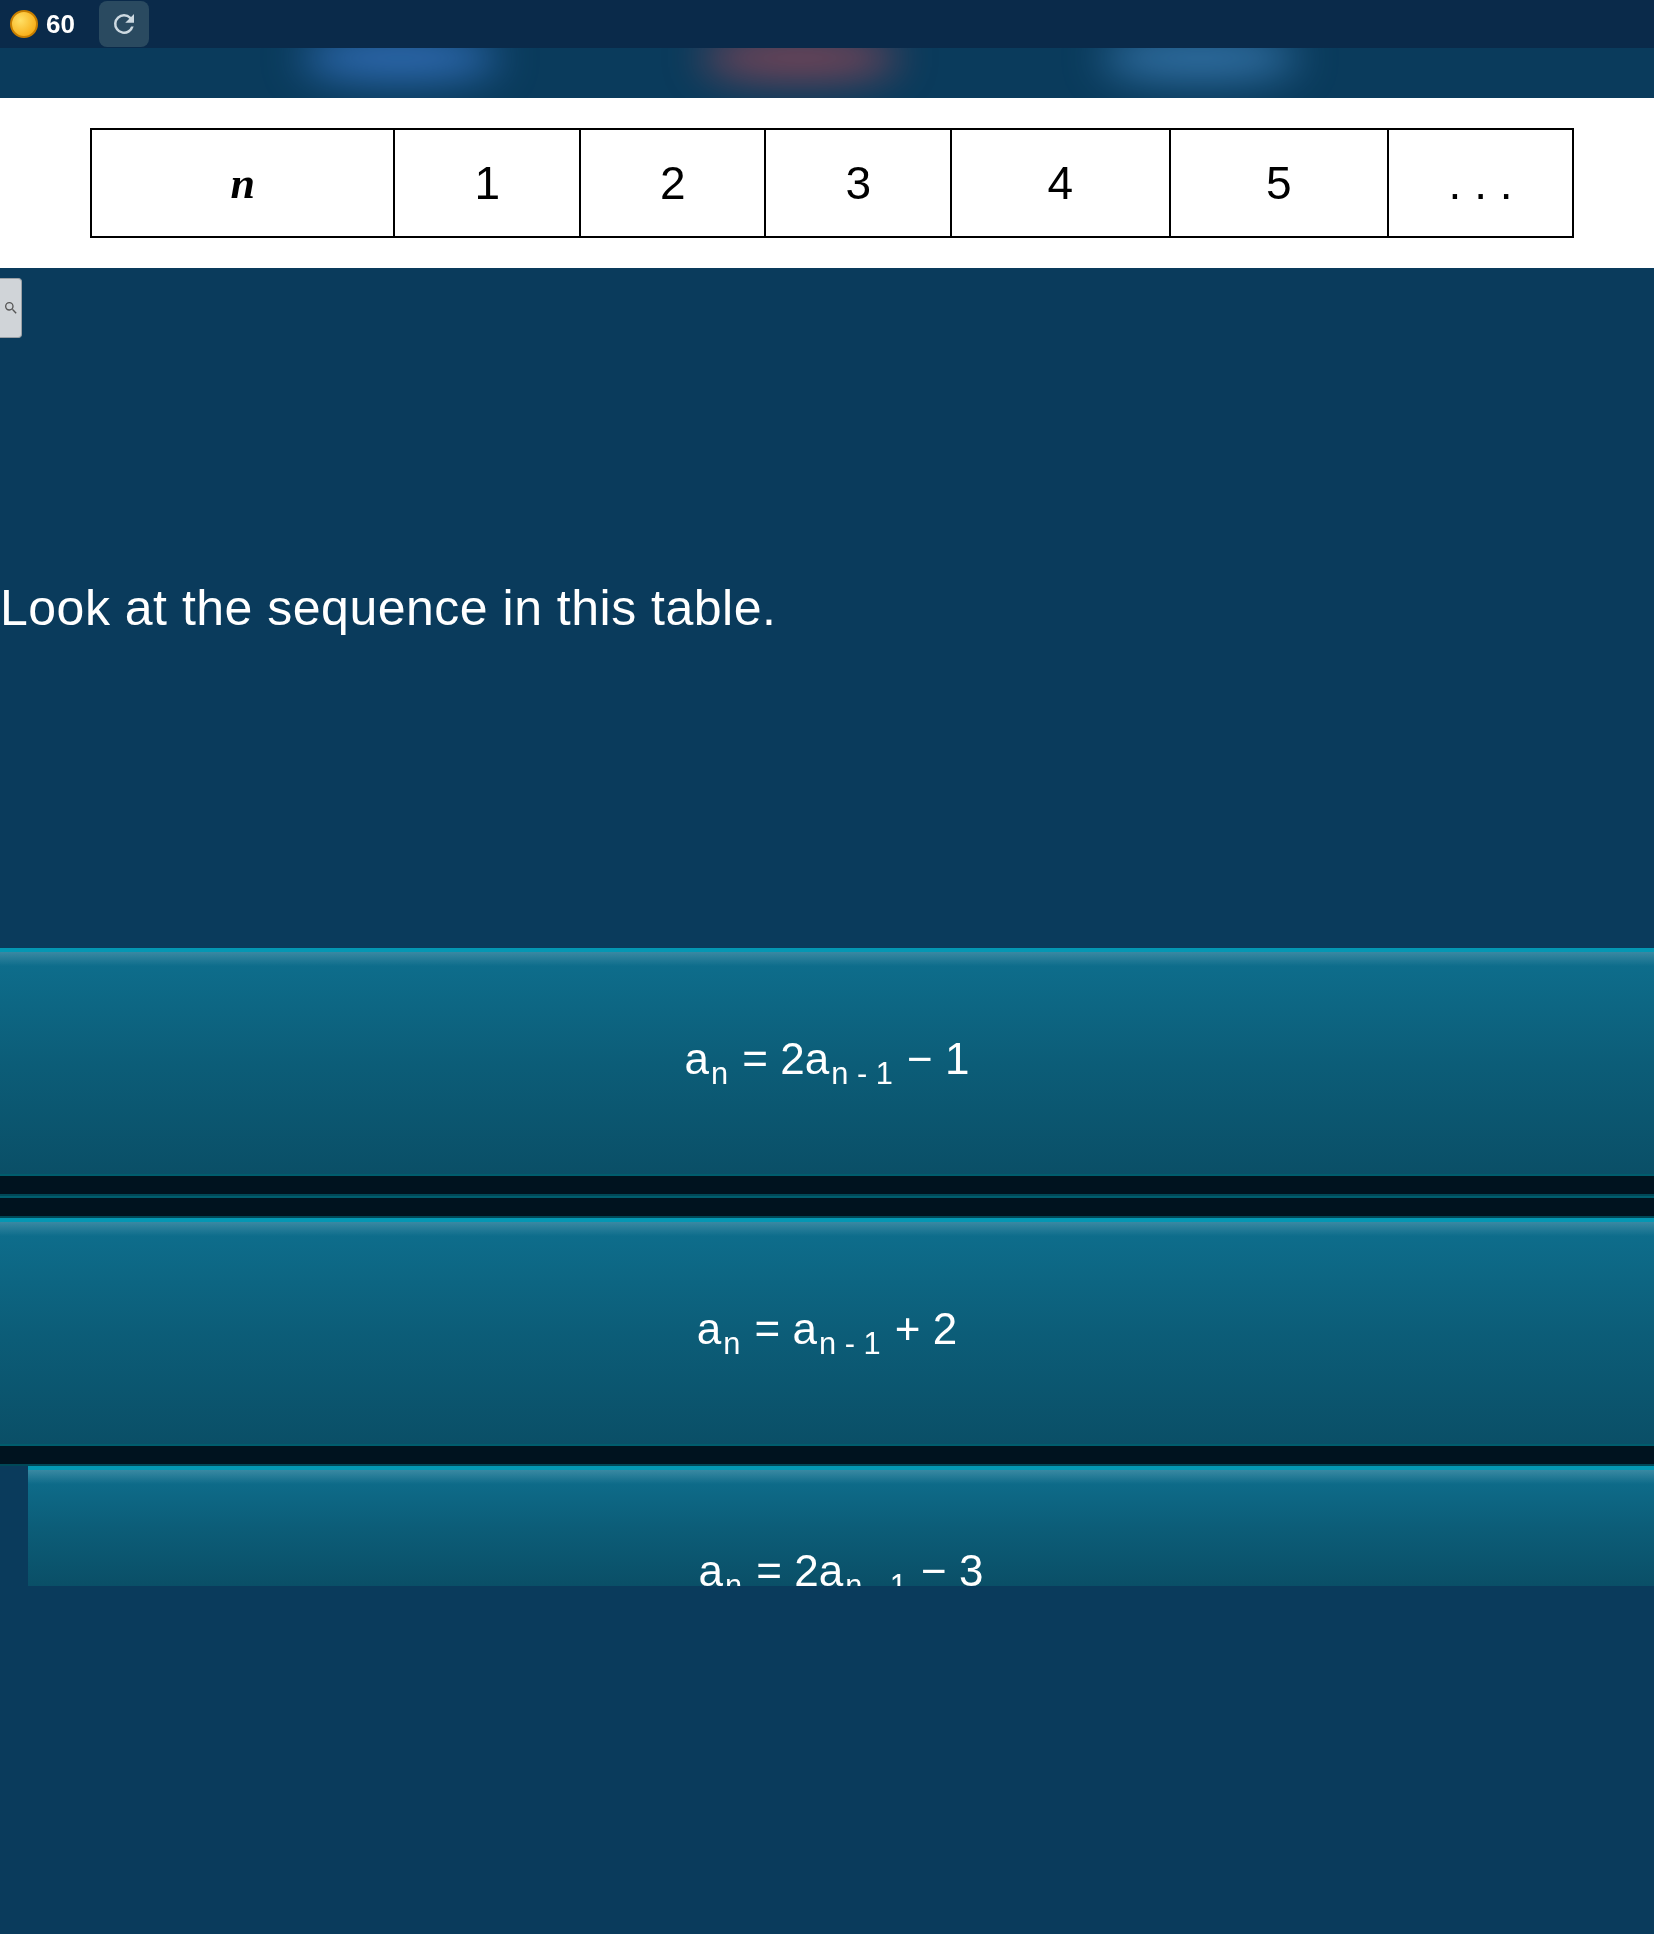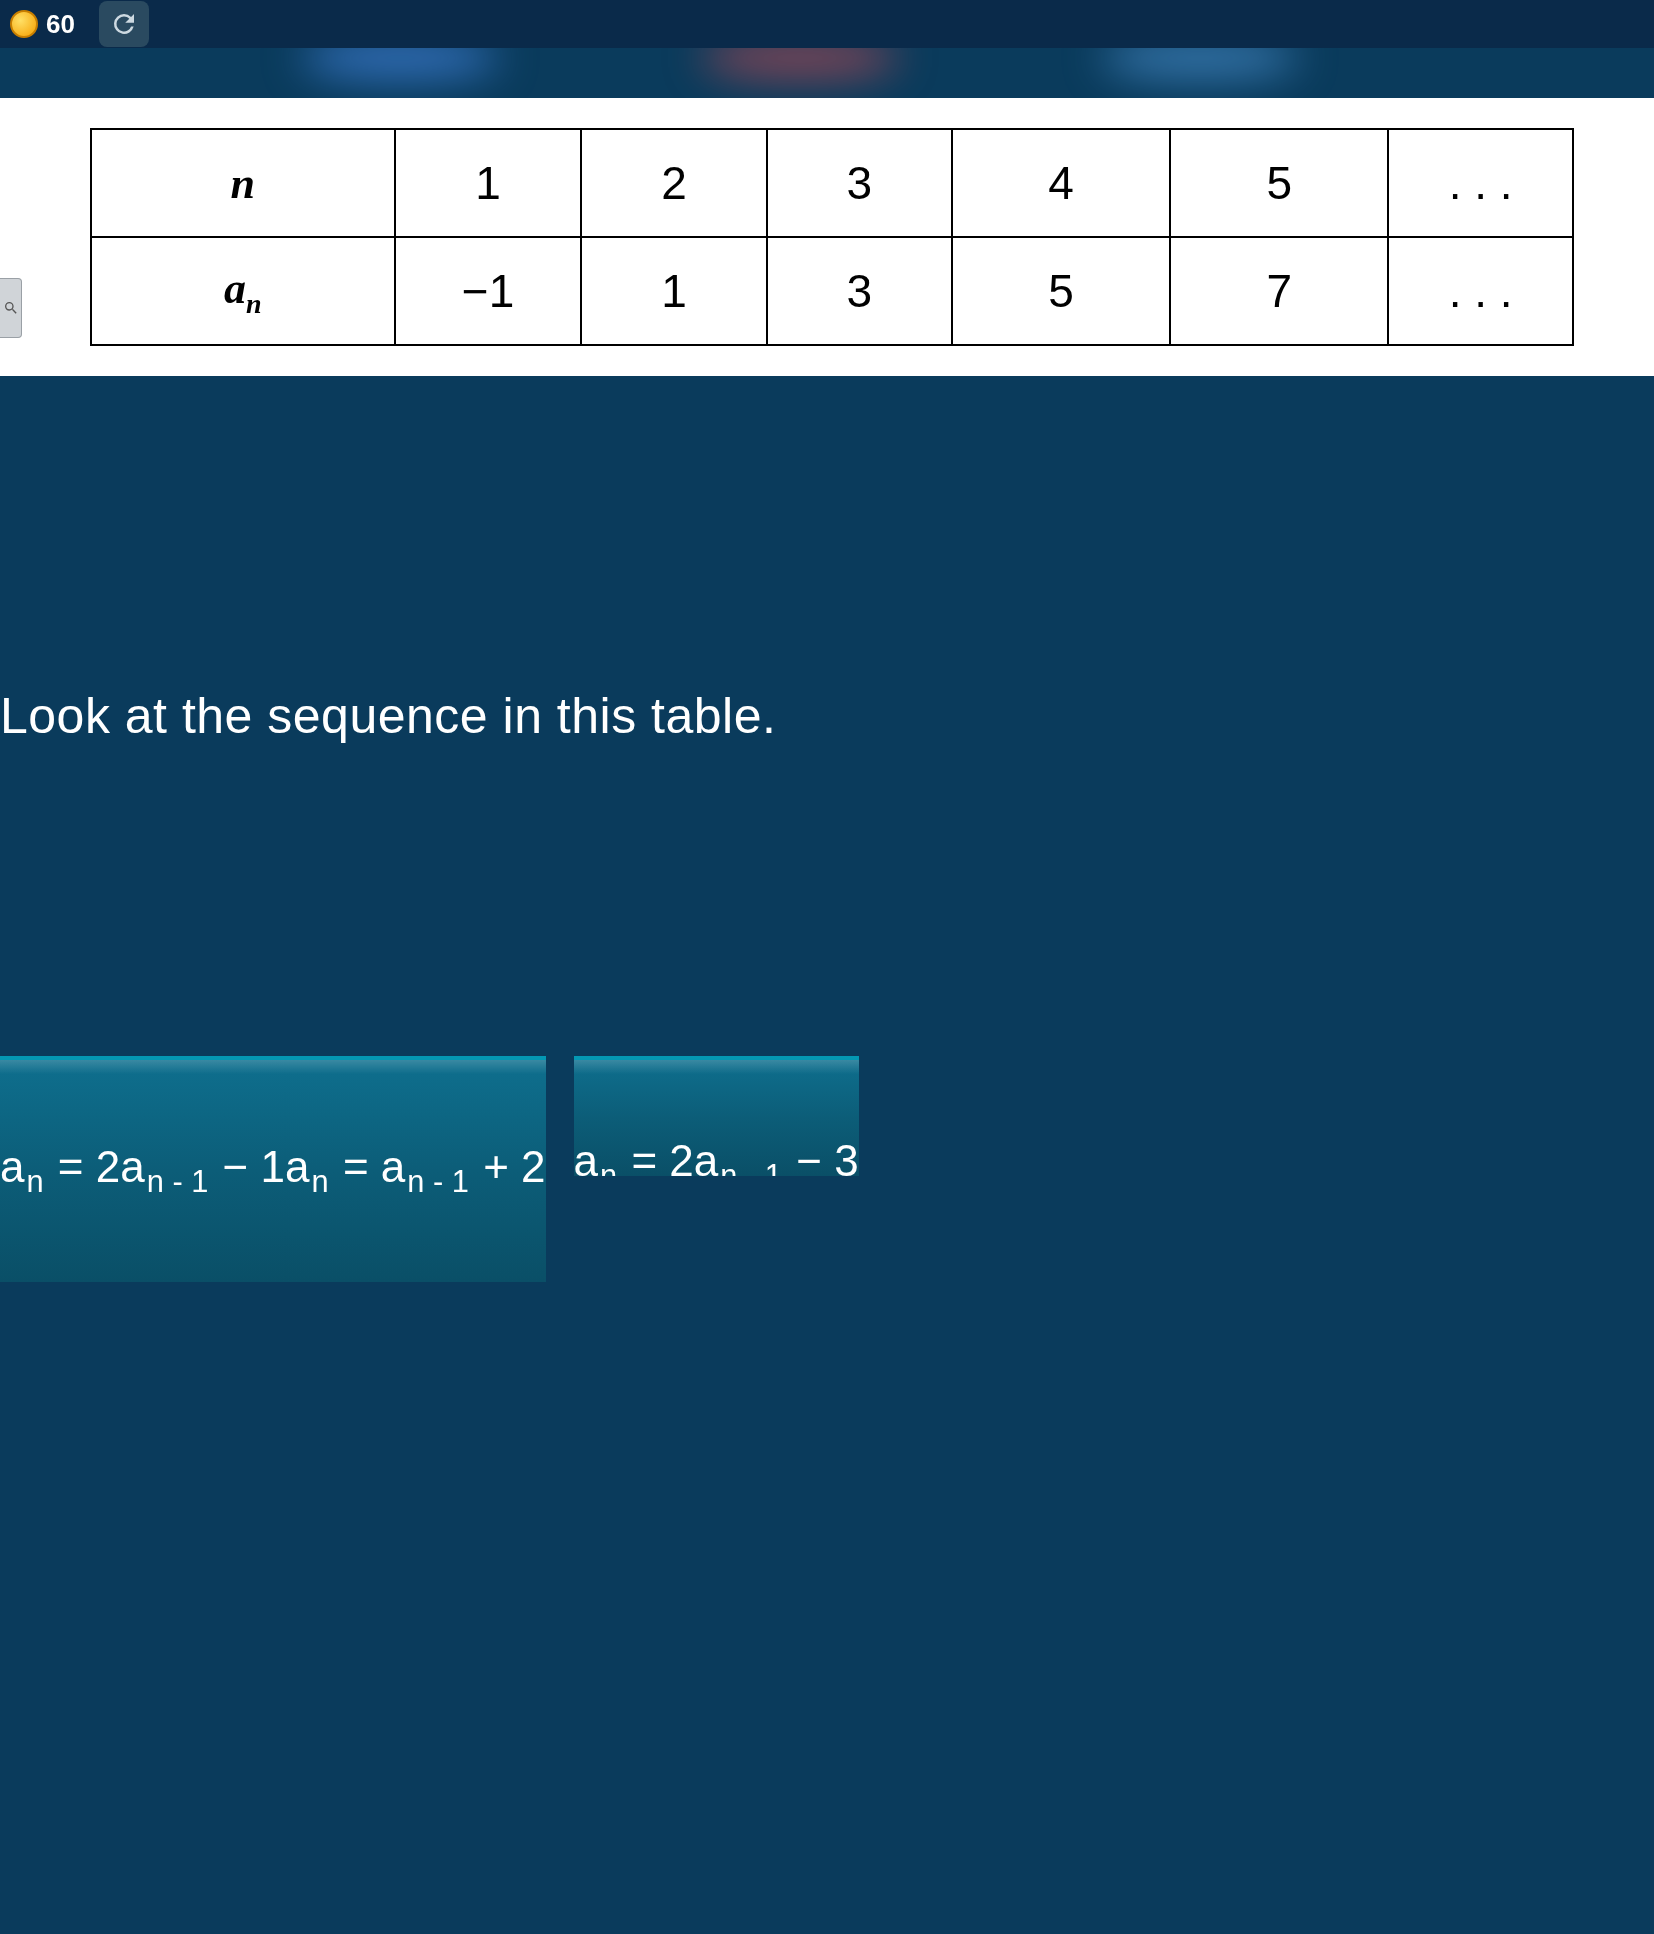--- a/index.html
+++ b/index.html
@@ -154,21 +154,21 @@
     .prompt-text {
       color: #ffffff;
       font-size: 50px;
       font-weight: 400;
       letter-spacing: 0.5px;
       font-family: 'Arial Rounded MT Bold', 'Helvetica Neue', Arial, sans-serif;
     }
 
     .answers {
       display: flex;
-      flex-direction: row;
+      flex-direction: column;
       border-radius: 27px;
     }
     .answer {
       height: 226px;
       display: flex;
       align-items: center;
       justify-content: center;
       color: #fff;
       font-size: 44px;
       position: relative;
@@ -240,31 +240,20 @@
     <tbody>
         <tr>
       <td class="rowlabel">n</td>
       <td class="col-n">1</td>
       <td class="col-n">2</td>
       <td class="col-n">3</td>
       <td class="col-w">4</td>
       <td class="col-w">5</td>
       <td class="col-n">. . .</td>
     </tr>
-    <tr>
-      <td class="rowlabel">
-        <span>a</span><span class="sub">n</span>
-      </td>
-      <td class="col-n">−1</td>
-      <td class="col-n">1</td>
-      <td class="col-n">3</td>
-      <td class="col-w">5</td>
-      <td class="col-w">7</td>
-      <td class="col-n">. . .</td>
-    </tr>
   </tbody>
     </table>
 </div>
 
 <div class="prompt-area">
   <div class="prompt-text">Look at the sequence in this table.</div>
 </div>
 
 <div class="answers">
 

